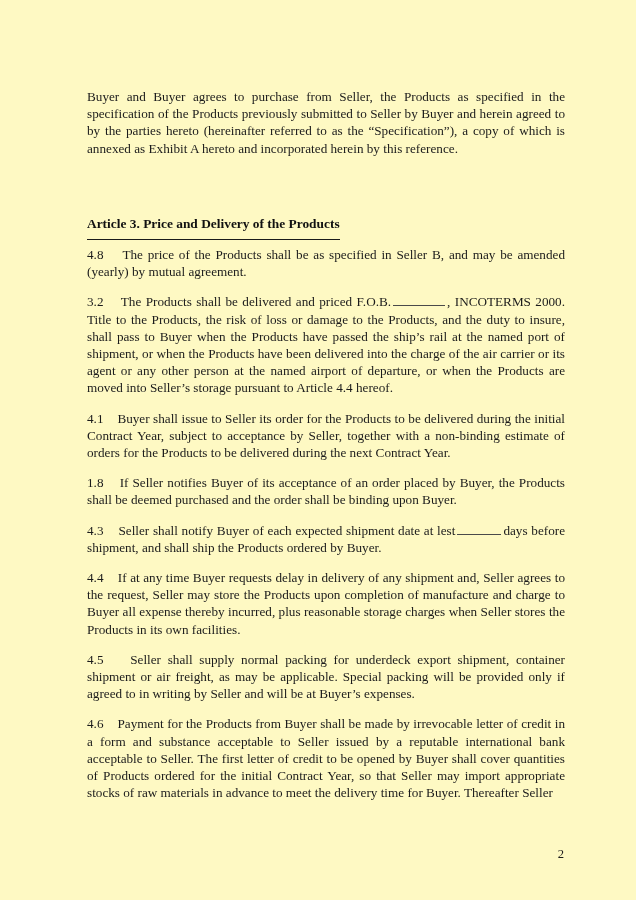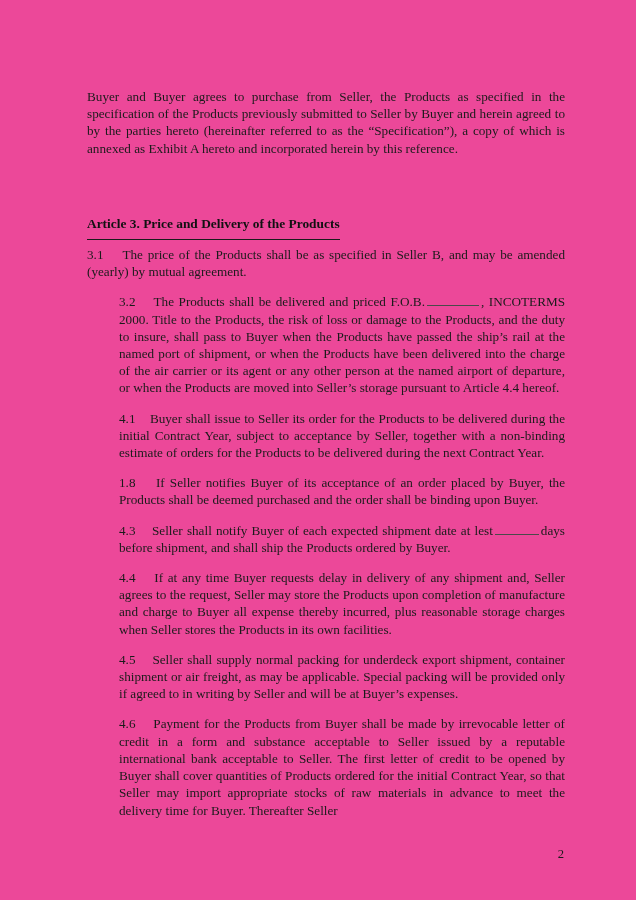--- a/index.html
+++ b/index.html
@@ -12,40 +12,39 @@
     width: 636px;
     height: 900px;
     overflow: hidden;
     font-family: "Liberation Serif", "DejaVu Serif", serif;
     color: #1b1b1b;
   }
   .page {
     position: relative;
     width: 636px;
     height: 900px;
-    background: #ec4899;
+    background: #fef9c3;
     box-sizing: border-box;
   }
   .content {
     position: absolute;
     left: 87px;
     top: 88px;
     width: 478px;
   }
   .para {
     margin: 0;
     text-align: justify;
     text-justify: inter-word;
     font-size: 13.2px;
     line-height: 17.2px;
     color: #1b1b1b;
   }
   .para + .para {
     margin-top: 13px;
-    margin-left: 32px;
   }
   .clause-num {
     white-space: pre;
   }
   .heading {
     margin: 0;
     font-size: 13.4px;
     line-height: 17.2px;
     font-weight: bold;
     color: #111111;
@@ -94,21 +93,21 @@
 <body>
 
 <div class="page">
 
   <div class="content">
 
     <p class="para">Buyer and Buyer agrees to purchase from Seller, the Products as specified in the specification of the Products previously submitted to Seller by Buyer and herein agreed to by the parties hereto (hereinafter referred to as the “Specification”), a copy of which is annexed as Exhibit A hereto and incorporated herein by this reference.</p>
 
     <p class="heading gap-before-heading"><span class="htext">Article 3. Price and Delivery of the Products</span></p>
 
-    <p class="para gap-after-heading"><span class="clause-num">3.1</span><span class="wide-sp">    </span><span>The price of the Products shall be as specified in Seller B, and may be amended (yearly) by mutual agreement.</span></p>
+    <p class="para gap-after-heading"><span class="clause-num">4.8</span><span class="wide-sp">    </span><span>The price of the Products shall be as specified in Seller B, and may be amended (yearly) by mutual agreement.</span></p>
 
     <p class="para"><span class="clause-num">3.2</span><span class="wide-sp">    </span><span>The Products shall be delivered and priced F.O.B.</span><span class="blank"></span><span>,     INCOTERMS    2000. Title to the Products, the risk of loss or damage to the Products, and the duty to insure, shall pass to Buyer when the Products have passed the ship’s rail at the named port of shipment, or when the Products have been delivered into the charge of the air carrier or its agent or any other person at the named airport of departure, or when the Products are moved into Seller’s storage pursuant to Article 4.4 hereof.</span></p>
 
 
     <p class="para gap-after-heading"><span class="clause-num">4.1</span><span class="wide-sp">    </span><span>Buyer shall issue to Seller its order for the Products to be delivered during the initial Contract Year, subject to acceptance by Seller, together with a non-binding estimate of orders for the Products to be delivered during the next Contract Year.</span></p>
 
     <p class="para"><span class="clause-num">1.8</span><span class="wide-sp">    </span><span>If Seller notifies Buyer of its acceptance of an order placed by Buyer, the Products shall be deemed purchased and the order shall be binding upon Buyer.</span></p>
 
     <p class="para"><span class="clause-num">4.3</span><span class="wide-sp">    </span><span>Seller shall notify Buyer of each expected shipment date at lest</span><span class="blank-sm"></span><span>days    before shipment, and shall ship the Products ordered by Buyer.</span></p>
 

